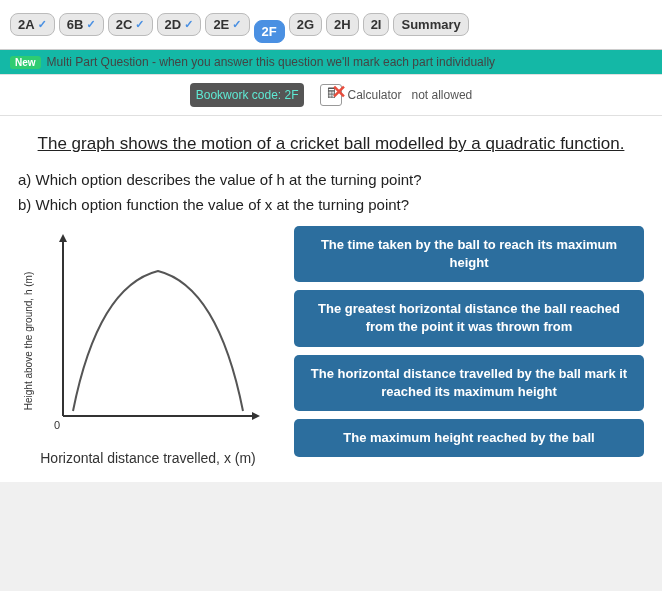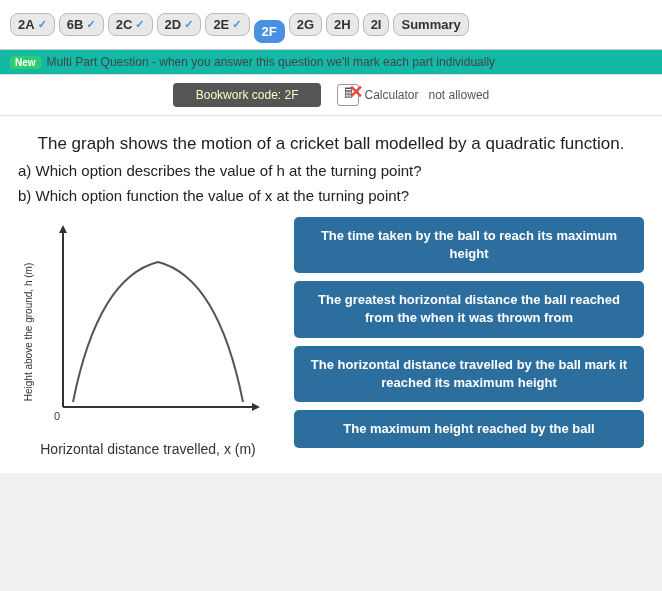--- a/index.html
+++ b/index.html
@@ -69,24 +69,24 @@
       background: #fff;
       padding: 8px 10px;
       display: flex;
       justify-content: center;
       gap: 16px;
       align-items: center;
       border-bottom: 1px solid #e0e0e0;
     }
     .bookwork-btn {
       background: #555;
-      color: #fef9c3;
+      color: #5eead4;
       border: none;
       border-radius: 4px;
-      padding: 5px 23px;
+      padding: 5px 6px;
       font-size: 12px;
       cursor: pointer;
     }
     .calculator-info {
       display: flex;
       align-items: center;
       gap: 5px;
       font-size: 12px;
       color: #555;
     }
@@ -112,22 +112,23 @@
 
     
     .main-content {
       background: #fff;
       padding: 16px 18px;
     }
     .question-text {
       font-size: 17px;
       color: #222;
       text-align: center;
-      margin-bottom: 2px;
+      margin-bottom: 11px;
       line-height: 1.4;
+      text-decoration: underline;
     }
     .sub-questions {
       font-size: 15px;
       color: #222;
       margin-bottom: 8px;
       line-height: 1.7;
     }
 
     
     .content-row {
@@ -248,18 +249,18 @@
 
         <text x="36" y="203" font-size="11" fill="#333">0</text>
 
         <path d="M 55 185 Q 80 60 140 45 Q 200 60 225 185" fill="none" stroke="#555" stroke-width="2"></path>
       </svg>
       <div style="text-align:center; font-size:14px; color:#333; margin-top:-10px;">Horizontal distance travelled, x (m)</div>
     </div>
 
     <div class="options-container">
       <button class="option-btn">The time taken by the ball to reach its maximum height</button>
-      <button class="option-btn">The greatest horizontal distance the ball reached from the when it was thrown from</button>
+      <button class="option-btn">The greatest horizontal distance the ball reached from the point it was thrown from</button>
       <button class="option-btn">The horizontal distance travelled by the ball mark it reached its maximum height</button>
       <button class="option-btn">The maximum height reached by the ball</button>
     </div>
   </div>
 </div>
 
 </body></html>

